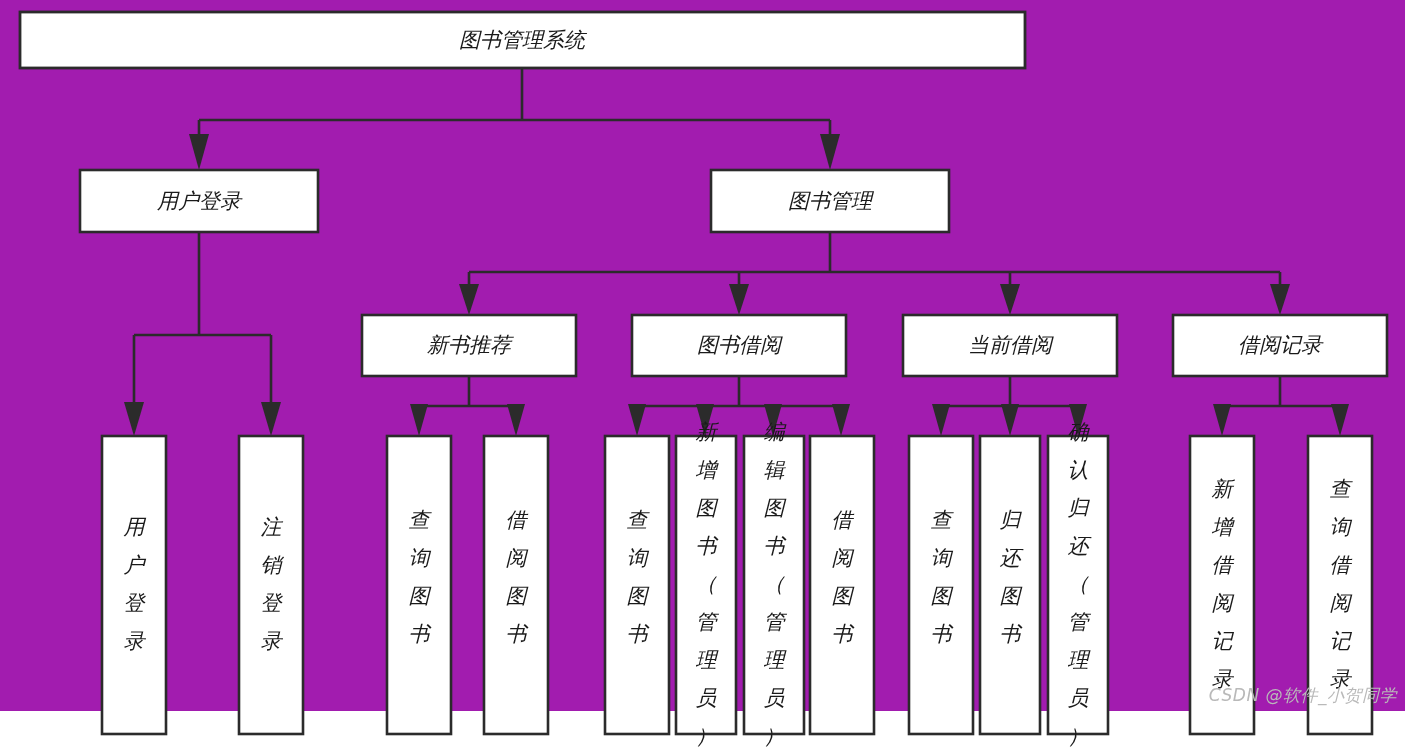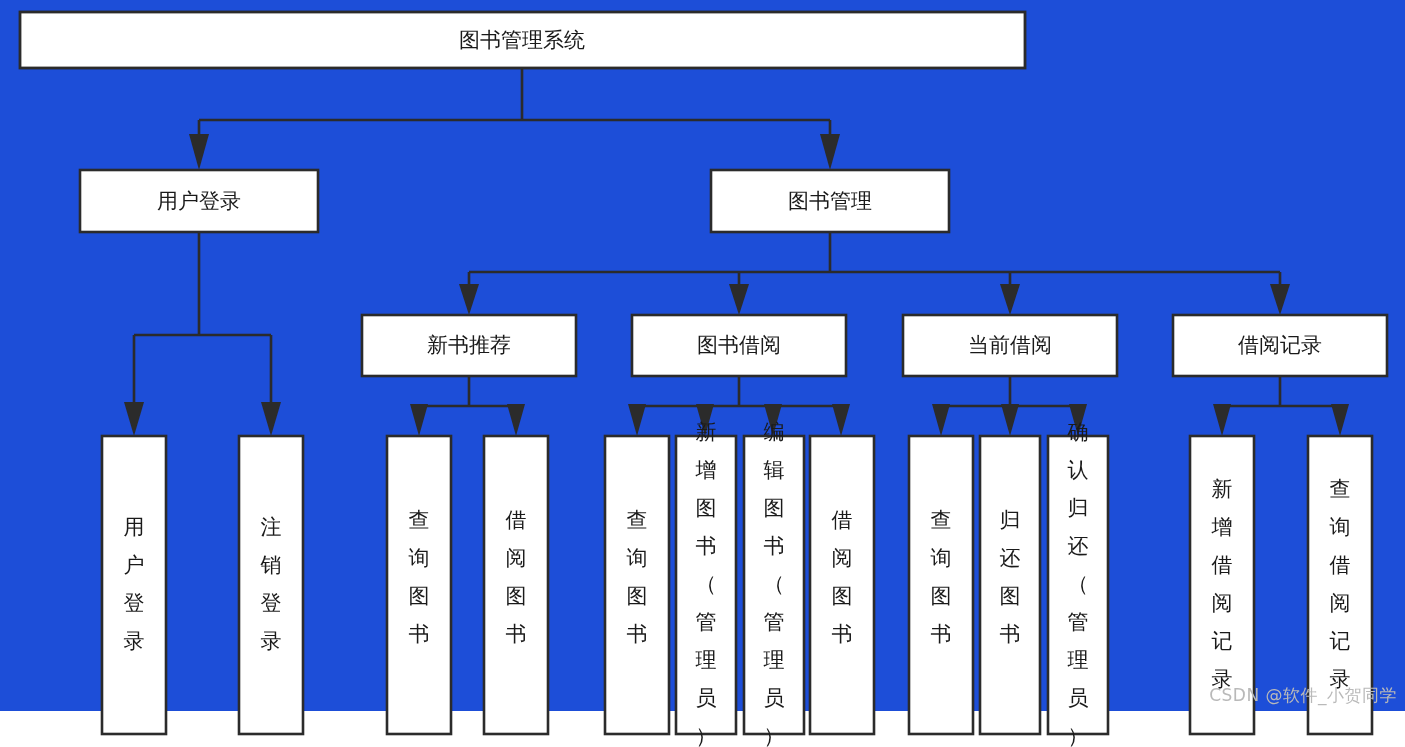--- a/index.html
+++ b/index.html
@@ -10,21 +10,22 @@
   body {
     width: 1405px;
     height: 747px;
     font-family: "DejaVu Sans", "Liberation Sans", sans-serif;
     overflow: hidden;
   }
   #diagram-root {
     position: relative;
     width: 1405px;
     height: 711px;
-    background: #1d4ed8;
+    background: #a21caf;
+    font-style: italic;
   }
   svg.diagram {
     position: absolute;
     top: 0;
     left: 0;
     width: 1405px;
     height: 747px;
   }
   .node-box {
     fill: #ffffff;

